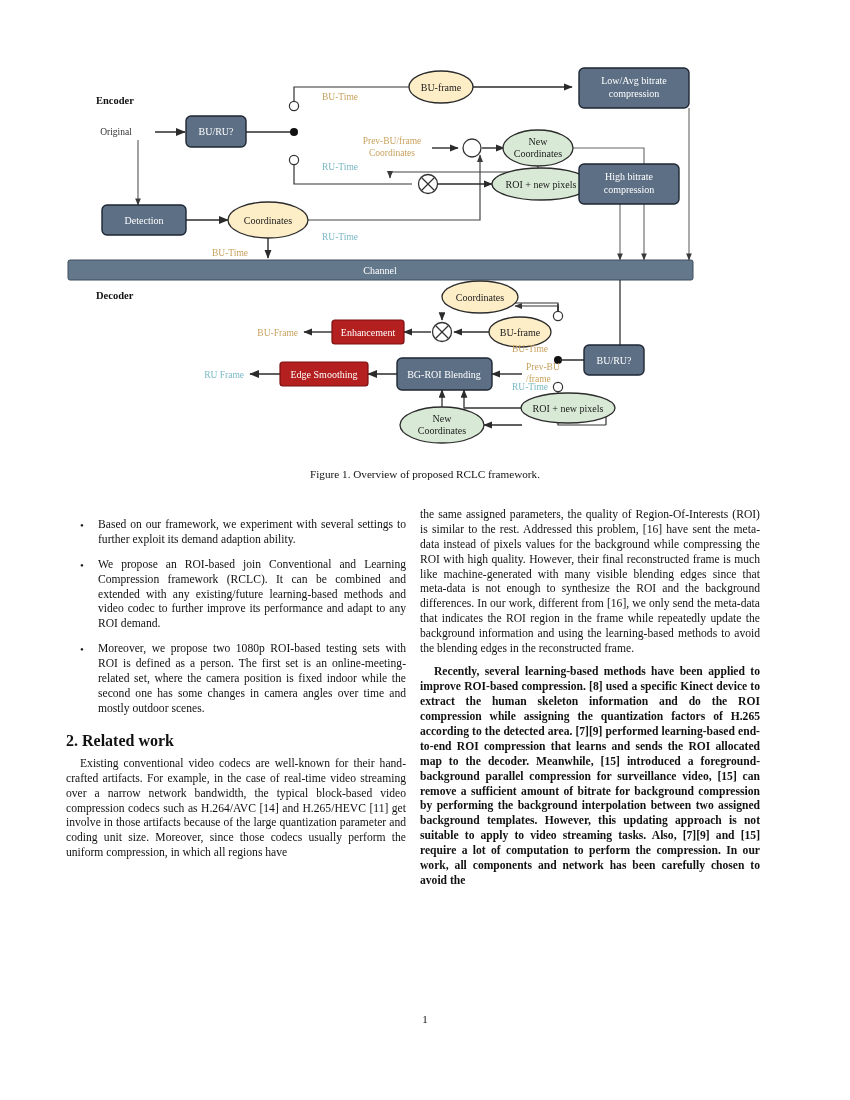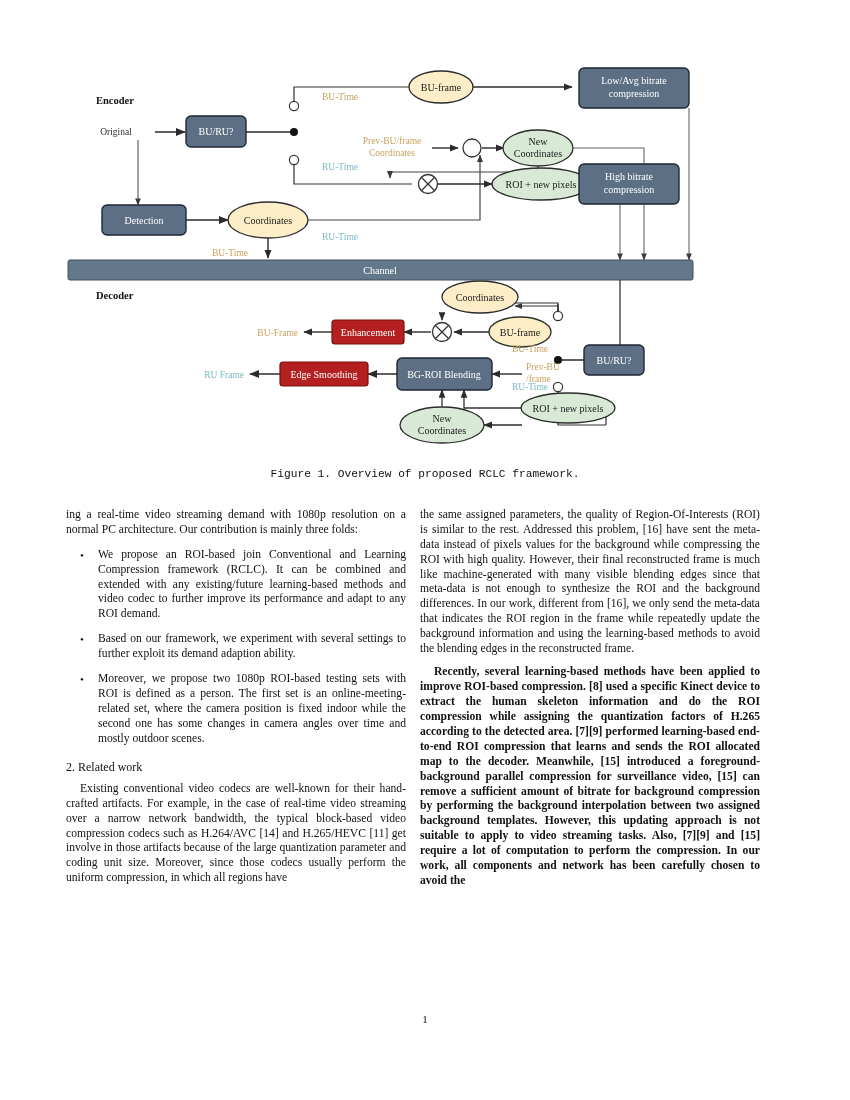--- a/index.html
+++ b/index.html
@@ -34,21 +34,21 @@
   }
   #figure-svg { display: block; }
 
   .fig-caption {
     position: absolute;
     left: 60px;
     top: 468px;
     width: 730px;
     text-align: center;
     font-size: 11.2px;
-    font-family: Liberation Mono, monospace;
+    font-family: Liberation Serif, serif;
     color: #111;
   }
 
   
   .col {
     position: absolute;
     top: 508px;
     width: 340px;
     font-size: 11.6px;
     line-height: 1.285;
@@ -80,22 +80,22 @@
   }
   ul.bullets li:before {
     content: "\2022";
     position: absolute;
     left: -8px;
     top: 0;
     font-size: 11px;
   }
 
   h2.section {
-    font-size: 12px;
-    font-weight: normal;
+    font-size: 16px;
+    font-weight: bold;
     margin: 14px 0 7px 0;
     text-indent: 0;
     line-height: 1.2;
   }
 
   .page-num {
     position: absolute;
     left: 0;
     width: 850px;
     top: 1013px;
@@ -340,24 +340,23 @@
       </g>
 
       <text class="tan-lbl" x="452" y="292">BU-Time</text>
       <text class="teal-lbl" x="452" y="330">RU-Time</text>
     </svg>
   </div>
 
   <div class="fig-caption">Figure 1. Overview of proposed RCLC framework.</div>
 
   <div class="col" id="col-left">
-    <p class="noindent">ing a real-time video streaming demand with 1080p resolution on a normal PC architecture. Our contribution is mainly three folds:</p>
     <ul class="bullets">
+      <li>Based on our framework, we experiment with several settings to further exploit its demand adaption ability.</li>
       <li>We propose an ROI-based join Conventional and Learning Compression framework (RCLC). It can be combined and extended with any existing/future learning-based methods and video codec to further improve its performance and adapt to any ROI demand.</li>
-      <li>Based on our framework, we experiment with several settings to further exploit its demand adaption ability.</li>
       <li>Moreover, we propose two 1080p ROI-based testing sets with ROI is defined as a person. The first set is an online-meeting-related set, where the camera position is fixed indoor while the second one has some changes in camera angles over time and mostly outdoor scenes.</li>
     </ul>
     <h2 class="section">2. Related work</h2>
     <p>Existing conventional video codecs are well-known for their hand-crafted artifacts. For example, in the case of real-time video streaming over a narrow network bandwidth, the typical block-based video compression codecs such as H.264/AVC [14] and H.265/HEVC [11] get involve in those artifacts because of the large quantization parameter and coding unit size. Moreover, since those codecs usually perform the uniform compression, in which all regions have</p>
   </div>
 
   <div class="col" id="col-right">
     <p class="noindent">the same assigned parameters, the quality of Region-Of-Interests (ROI) is similar to the rest. Addressed this problem, [16] have sent the meta-data instead of pixels values for the background while compressing the ROI with high quality. However, their final reconstructed frame is much like machine-generated with many visible blending edges since that meta-data is not enough to synthesize the ROI and the background differences. In our work, different from [16], we only send the meta-data that indicates the ROI region in the frame while repeatedly update the background information and using the learning-based methods to avoid the blending edges in the reconstructed frame.</p>
     <p>Recently, several learning-based methods have been applied to improve ROI-based compression. [8] used a specific Kinect device to extract the human skeleton information and do the ROI compression while assigning the quantization factors of H.265 according to the detected area. [7][9] performed learning-based end-to-end ROI compression that learns and sends the ROI allocated map to the decoder. Meanwhile, [15] introduced a foreground-background parallel compression for surveillance video, [15] can remove a sufficient amount of bitrate for background compression by performing the background interpolation between two assigned background templates. However, this updating approach is not suitable to apply to video streaming tasks. Also, [7][9] and [15] require a lot of computation to perform the compression. In our work, all components and network has been carefully chosen to avoid the</p>
   </div>

